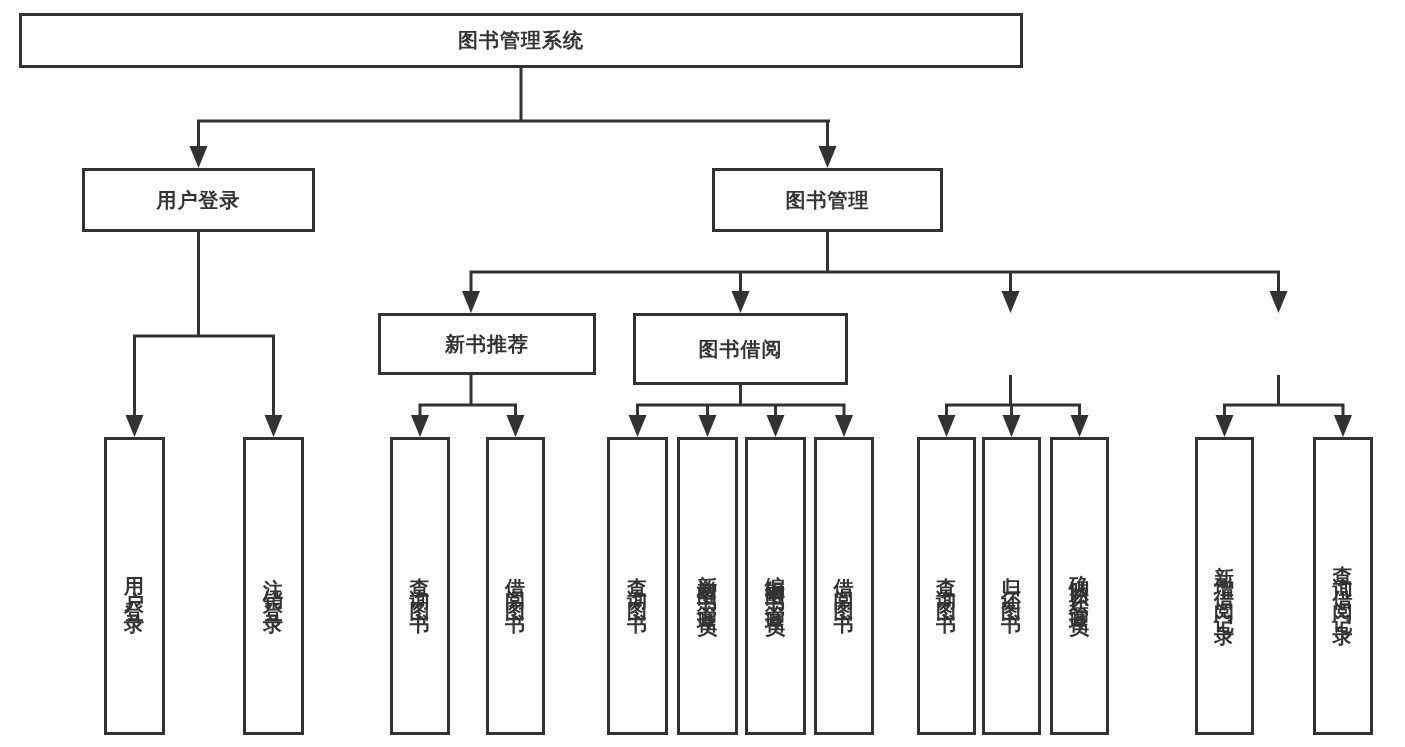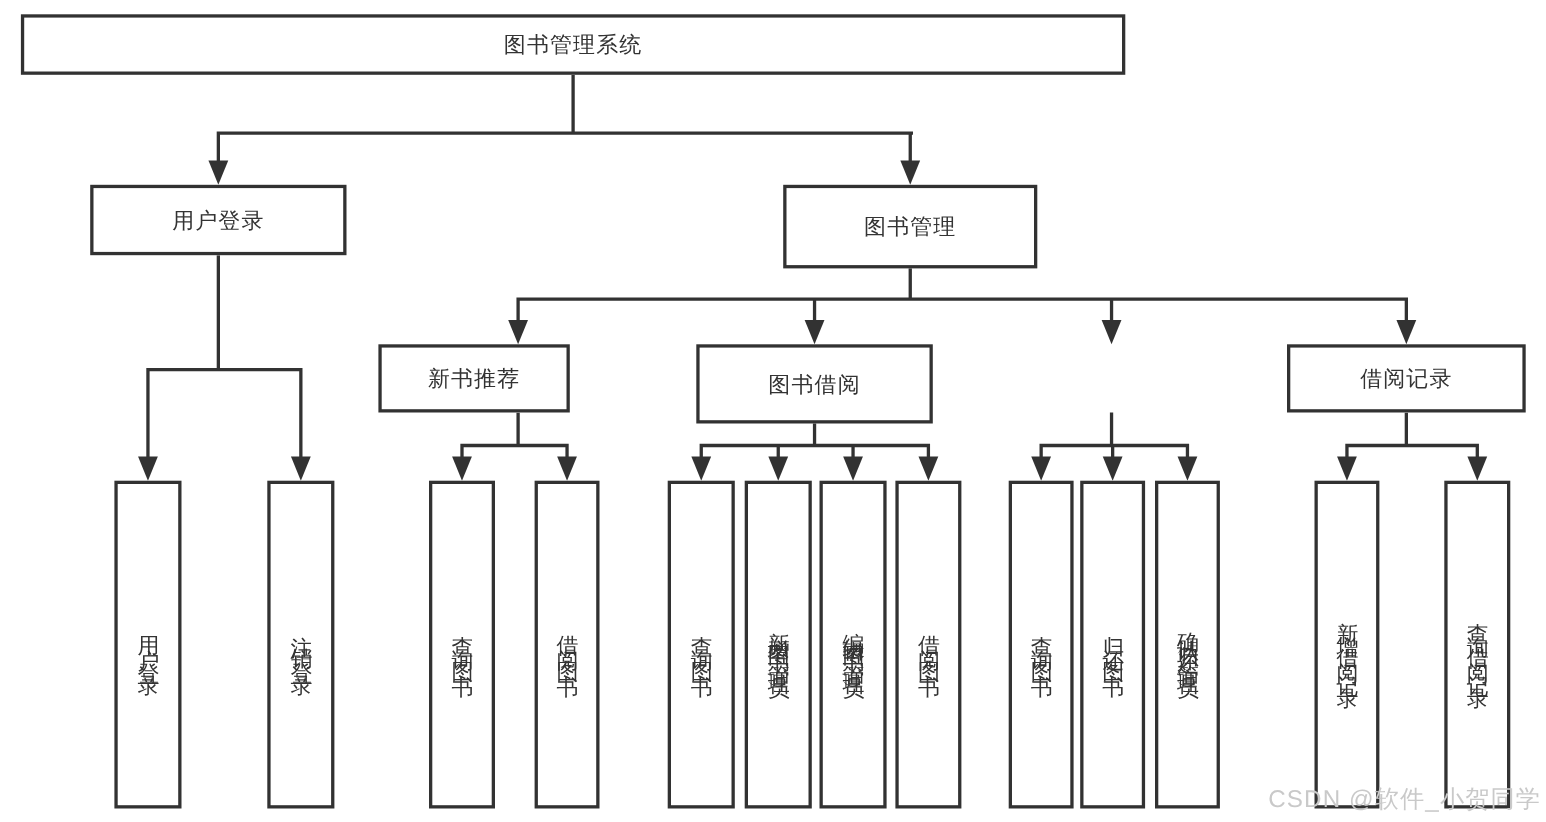--- a/index.html
+++ b/index.html
@@ -3,20 +3,21 @@
 <meta charset="utf-8">
 <title>图书管理系统</title>
 <style>
   html,body{margin:0;padding:0;background:#ffffff;}
   .stage{
     position:relative;
     width:1405px;height:747px;
     background:#ffffff;
     font-family:"Liberation Sans", sans-serif;
     overflow:hidden;
+    font-weight:bold;
   }
   .connectors{position:absolute;left:0;top:0;z-index:1;}
   .node{
     position:absolute;
     box-sizing:border-box;
     border:3px solid #323232;
     background:#ffffff;
     display:flex;
     align-items:center;
     justify-content:center;
@@ -108,32 +109,29 @@
     </g>
   </svg>
 
   <div class="node" style="left:19px;top:13px;width:1004px;height:55px">
     <span>图书管理系统</span>
   </div>
 
   <div class="node" style="left:82px;top:168px;width:233px;height:64px">
     <span>用户登录</span>
   </div>
-  <div class="node" style="left:712px;top:168px;width:231px;height:76px">
+  <div class="node" style="left:712px;top:168px;width:231px;height:64px">
     <span>图书管理</span>
   </div>
 
-  <div class="node" style="left:344px;top:313px;width:174px;height:62px">
+  <div class="node" style="left:378px;top:313px;width:218px;height:62px">
     <span>新书推荐</span>
   </div>
   <div class="node" style="left:633px;top:313px;width:215px;height:72px">
     <span>图书借阅</span>
-  </div>
-  <div class="node" style="left:1170px;top:313px;width:217px;height:62px">
-    <span>借阅记录</span>
   </div>
 
   <div class="node v" style="left:104px;top:437px;width:61px;height:298px">
     <span>用户登录</span>
   </div>
   <div class="node v" style="left:243px;top:437px;width:61px;height:298px">
     <span>注销登录</span>
   </div>
 
   <div class="node v" style="left:390px;top:437px;width:60px;height:298px">
@@ -166,15 +164,14 @@
     <span>确认归还（管理员）</span>
   </div>
 
   <div class="node v" style="left:1195px;top:437px;width:59px;height:298px">
     <span>新增借阅记录</span>
   </div>
   <div class="node v" style="left:1313px;top:437px;width:60px;height:298px">
     <span>查询借阅记录</span>
   </div>
 
-  <div class="watermark">CSDN @软件_小贺同学</div>
 
 </div>
 
 </body></html>

